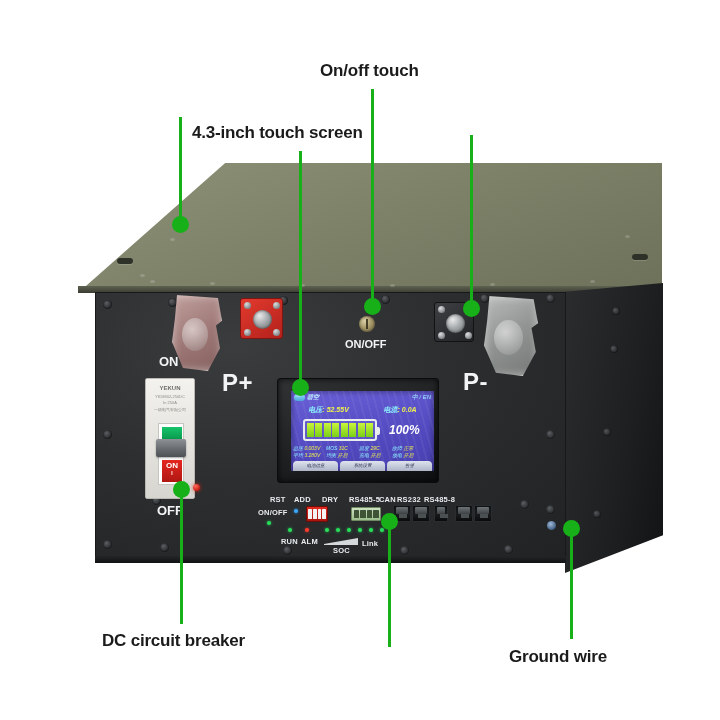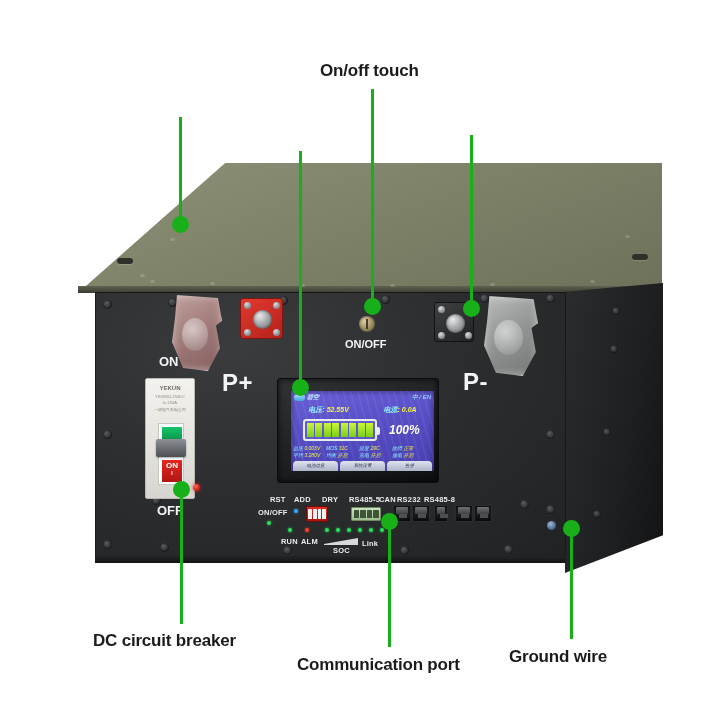--- a/index.html
+++ b/index.html
@@ -547,35 +547,35 @@
     <div class="comm-label" style="left:333px; top:546px;">SOC</div>
 
     <div class="ground-sym"></div>
     <div class="front-screw" style="left:546px; top:505px;"></div>
 
   </div>
 
   <div class="leader" style="left:179px; top:117px; height:107px;"></div>
   <div class="dot" style="left:172px; top:216px;"></div>
 
+  <div class="callout-label" style="left:192px; top:123px;">4.3-inch touch screen</div>
   <div class="leader" style="left:299px; top:151px; height:235px;"></div>
   <div class="dot" style="left:292px; top:379px;"></div>
 
   <div class="callout-label" style="left:320px; top:61px;">On/off touch</div>
   <div class="leader" style="left:371px; top:89px; height:216px;"></div>
   <div class="dot" style="left:364px; top:298px;"></div>
 
   <div class="leader" style="left:470px; top:135px; height:172px;"></div>
   <div class="dot" style="left:463px; top:300px;"></div>
 
-  <div class="callout-label" style="left:93px; top:631px;">DC circuit breaker</div>
+  <div class="callout-label" style="left:102px; top:631px;">DC circuit breaker</div>
   <div class="leader" style="left:180px; top:489px; height:135px;"></div>
   <div class="dot" style="left:173px; top:481px;"></div>
 
-  <div class="callout-label" style="left:297px; top:655px;">Communication port</div>
   <div class="leader" style="left:388px; top:521px; height:126px;"></div>
   <div class="dot" style="left:381px; top:513px;"></div>
 
   <div class="callout-label" style="left:509px; top:647px;">Ground wire</div>
   <div class="leader" style="left:570px; top:528px; height:111px;"></div>
   <div class="dot" style="left:563px; top:520px;"></div>
 
 </div>
 
 </body></html>

